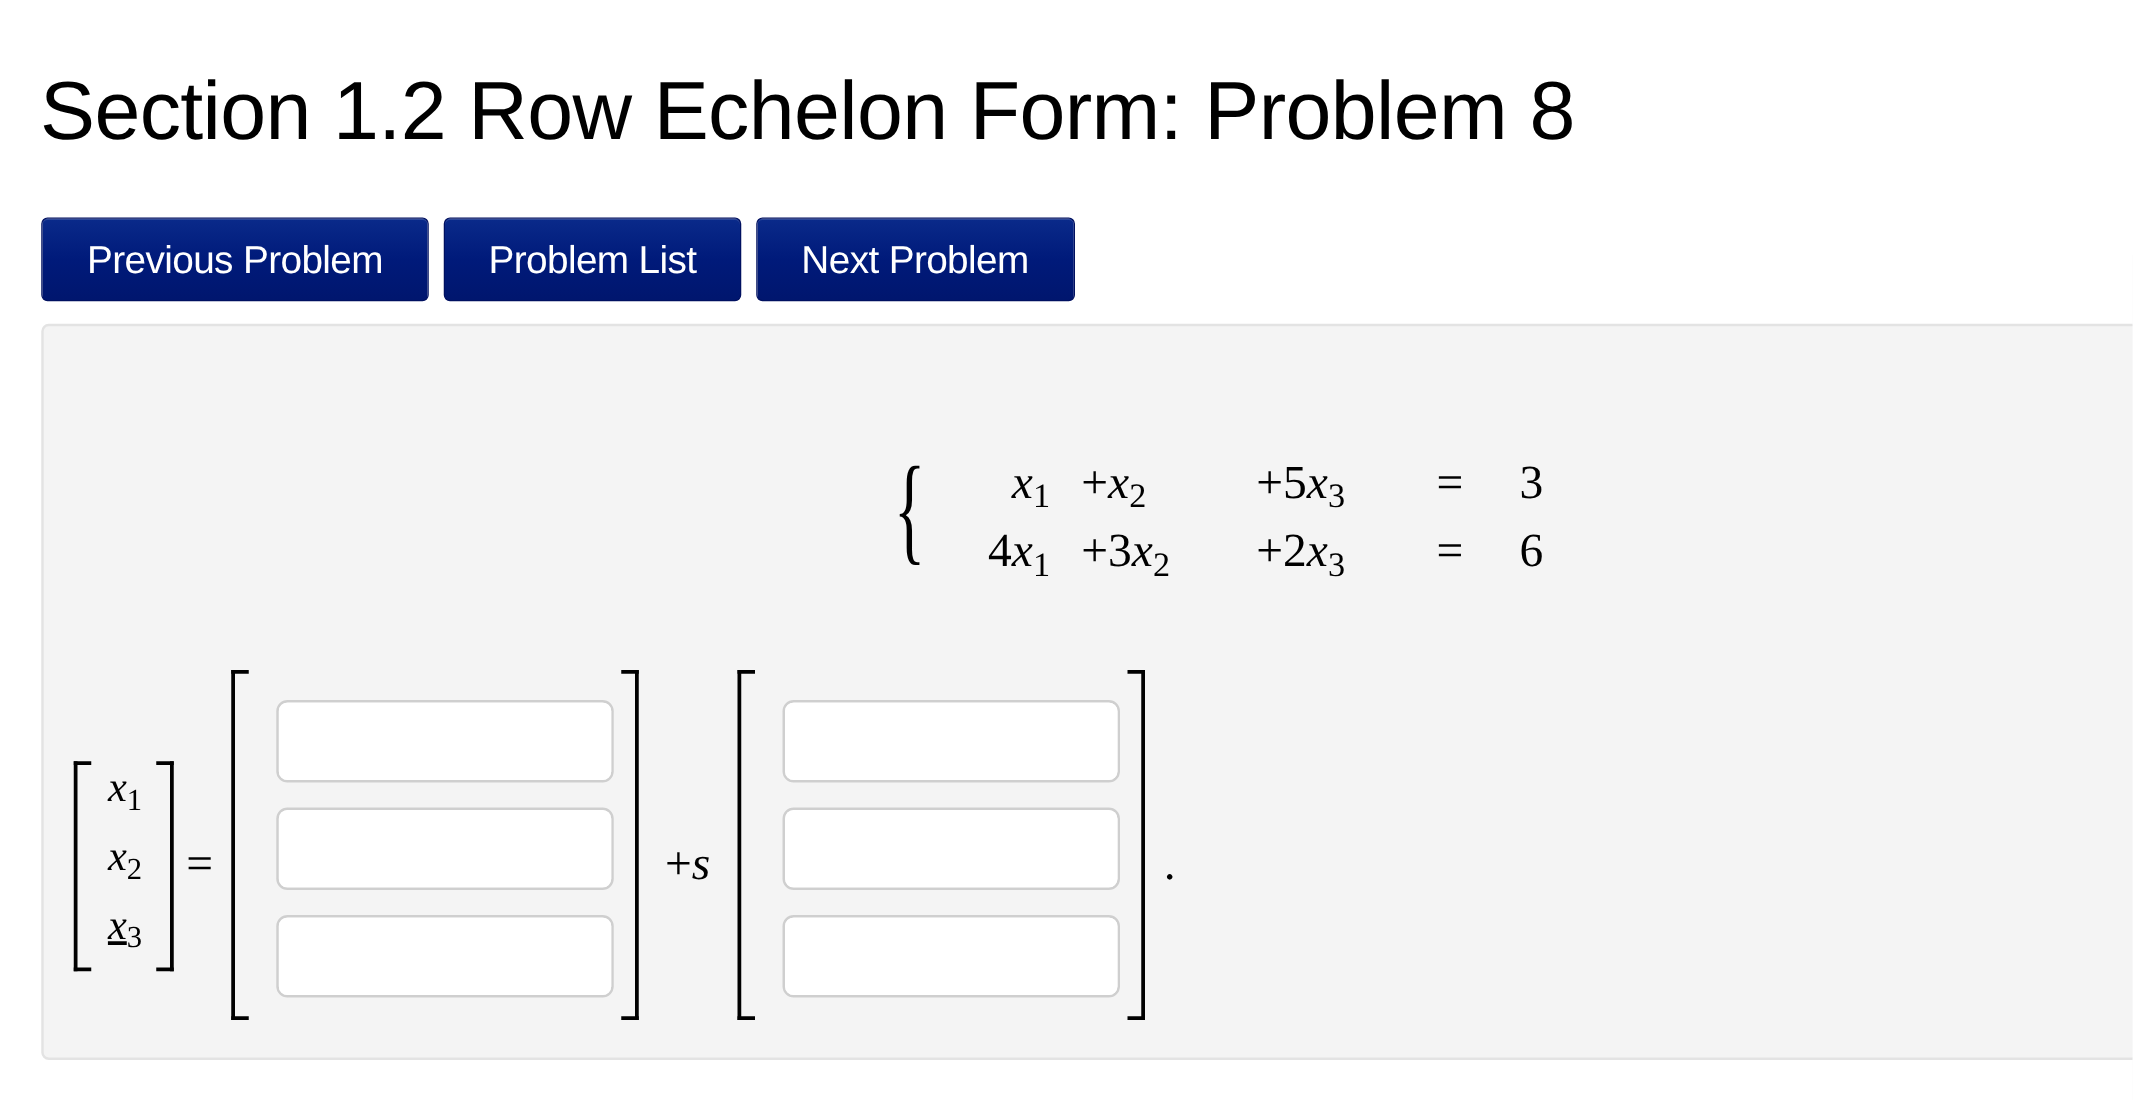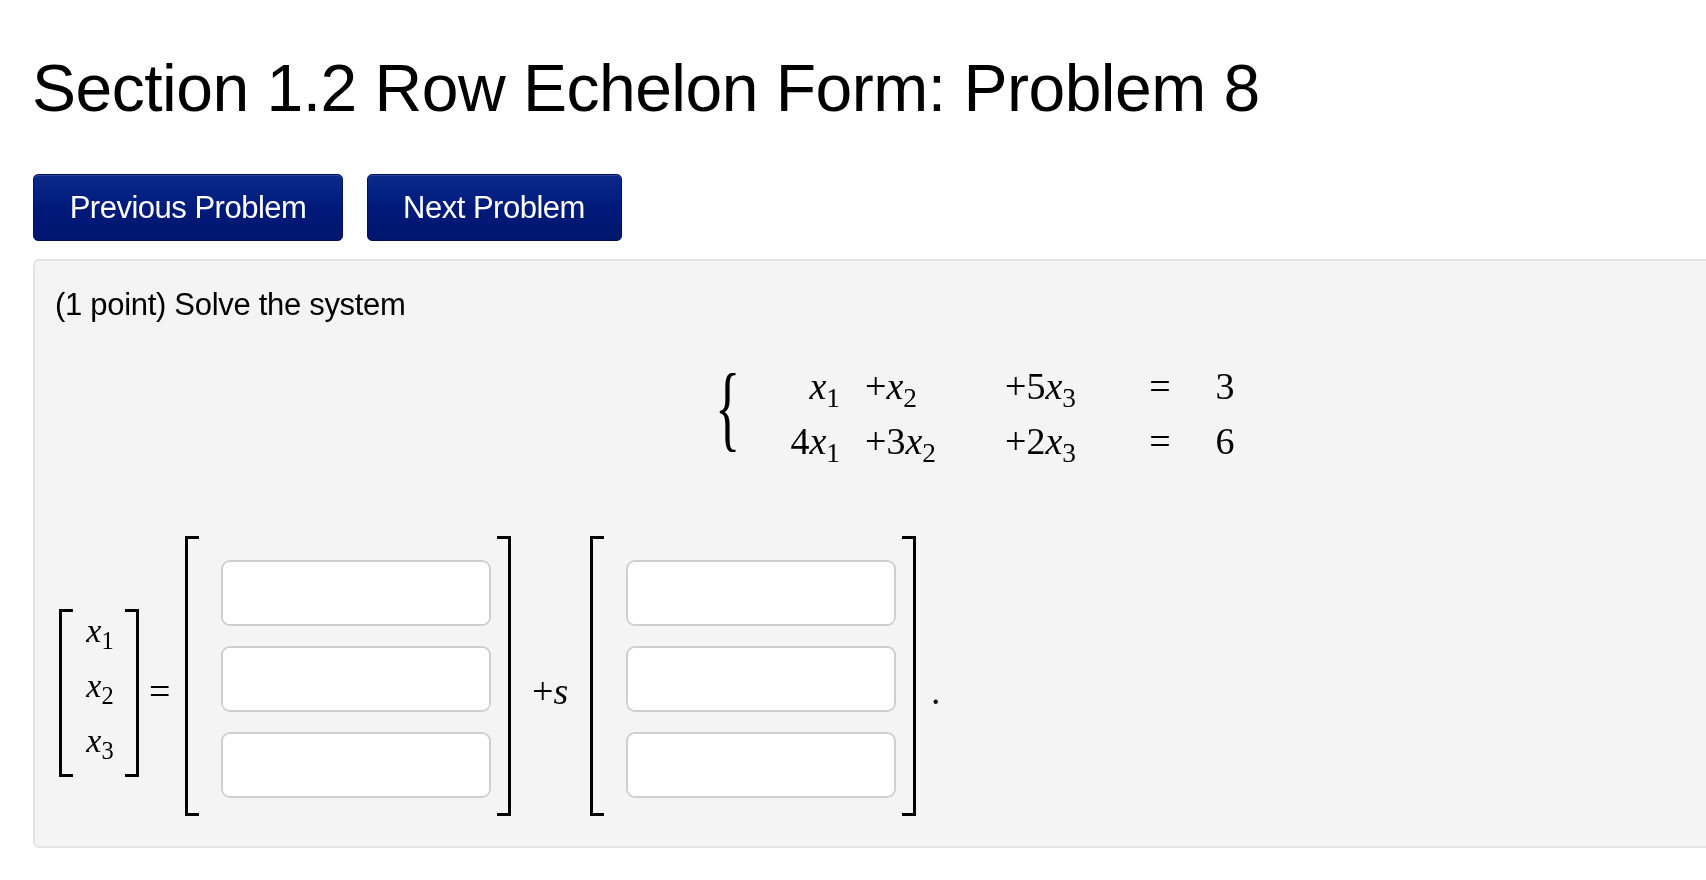--- a/index.html
+++ b/index.html
@@ -5,21 +5,21 @@
   * { box-sizing: border-box; margin: 0; padding: 0; }
   html, body { width: 1706px; height: 880px; background: #ffffff; overflow: hidden; }
   body { font-family: "Liberation Sans", sans-serif; color: #000; position: relative; }
 
   .page-title {
     position: absolute; left: 32px; top: 46px;
     font-size: 66px; font-weight: normal; letter-spacing: -0.5px; line-height: 84px;
     white-space: nowrap;
   }
 
-  .nav { position: absolute; left: 33px; top: 174px; height: 81px; display: flex; gap: 24px; }
+  .nav { position: absolute; left: 33px; top: 174px; height: 81px; display: flex; gap: 12px; }
   .nav-btn {
     height: 67px; padding: 0 29px;
     background: linear-gradient(#0a2a8a, #001a7a 50%, #00166e);
     color: #fff; font-size: 31px; letter-spacing: -0.5px;
     border: 1px solid #001060; border-radius: 5px;
     display: flex; align-items: center; justify-content: center;
     cursor: pointer; white-space: nowrap;
     box-shadow: inset 0 1px 0 rgba(255,255,255,0.15);
   }
   .nav-btn.prev { width: 310px; }
@@ -50,21 +50,21 @@
   .c4 { left: 490px; width: 40px; text-align: center; }
 
   
   .lhs-vec { position: absolute; left: 24px; top: 348px; width: 80px; height: 168px; }
   .bracket-l, .bracket-r { position: absolute; top: 0; width: 14px; height: 100%; border: 3px solid #000; }
   .bracket-l { left: 0; border-right: none; }
   .bracket-r { right: 0; border-left: none; }
   .vec-entry { position: absolute; left: 16px; width: 50px; text-align: center; font-size: 34px; line-height: 40px; }
   .vec-entry.e0 { top: 2px; }
   .vec-entry.e1 { top: 57px; }
-  .vec-entry.e2 { top: 112px; }
+  .vec-entry.e2 { top: 112px; text-decoration: underline; }
 
   .sym { position: absolute; font-size: 38px; line-height: 40px; }
   .eq-sign { left: 114px; top: 410px; }
   .plus-s { left: 497px; top: 410px; }
   .period { left: 896px; top: 410px; }
 
   .big-vec { position: absolute; top: 275px; height: 280px; }
   .big-vec .bracket-l, .big-vec .bracket-r { width: 14px; border-width: 3px; }
   .bv1 { left: 150px; width: 326px; }
   .bv2 { left: 555px; width: 326px; }
@@ -76,25 +76,25 @@
   .ans-field.f2 { top: 196px; }
   .ans-input { flex: 0 0 178px; border: none; outline: none; background: #fff; font-size: 24px; padding: 0 10px; font-family: "Liberation Sans", sans-serif; }
 </style>
 </head>
 <body>
 
 <h1 class="page-title">Section 1.2 Row Echelon Form: Problem 8</h1>
 
 <div class="nav">
   <div class="nav-btn prev">Previous Problem</div>
+  <div class="nav-btn list">Problem List</div>
   <div class="nav-btn next">Next Problem</div>
 </div>
 
 <div class="problem">
-  <div class="prompt">(1 point) Solve the system</div>
 
   <div class="system math">
     <div class="brace">{</div>
 
     <div class="eq-row r0">
       <span class="cell c0"><span></span><span class="mi">x</span><sub class="s">1</sub></span>
       <span class="cell c1"><span>+</span><span class="mi">x</span><sub class="s">2</sub></span>
       <span class="cell c2"><span>+5</span><span class="mi">x</span><sub class="s">3</sub></span>
       <span class="cell c3">=</span>
       <span class="cell c4">3</span>

